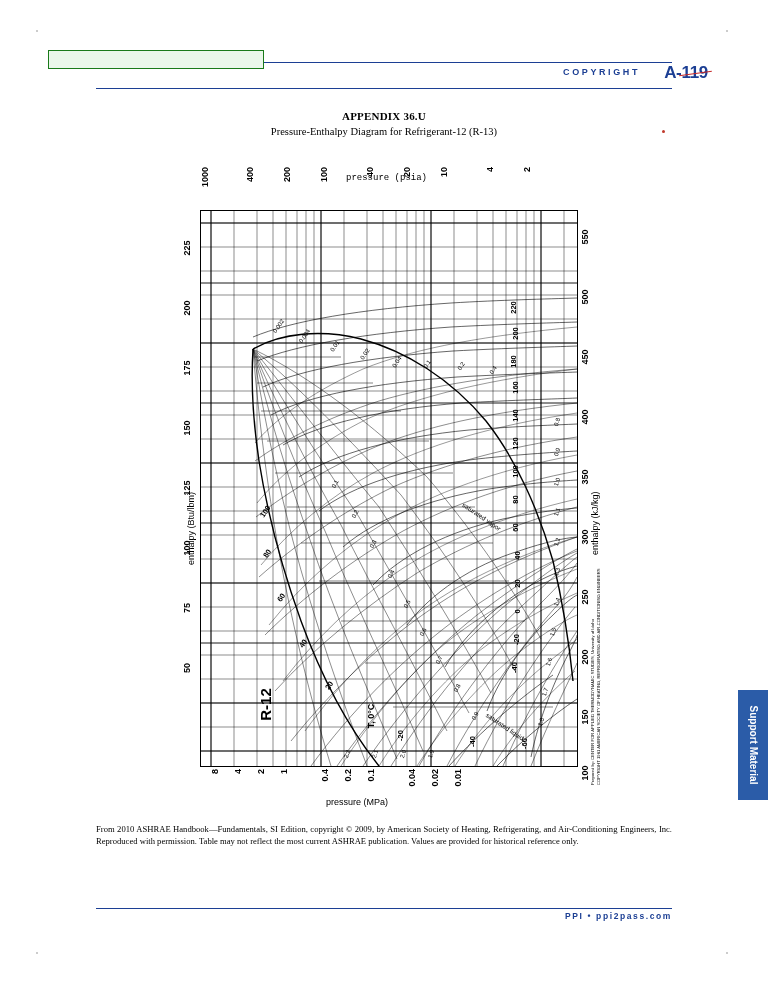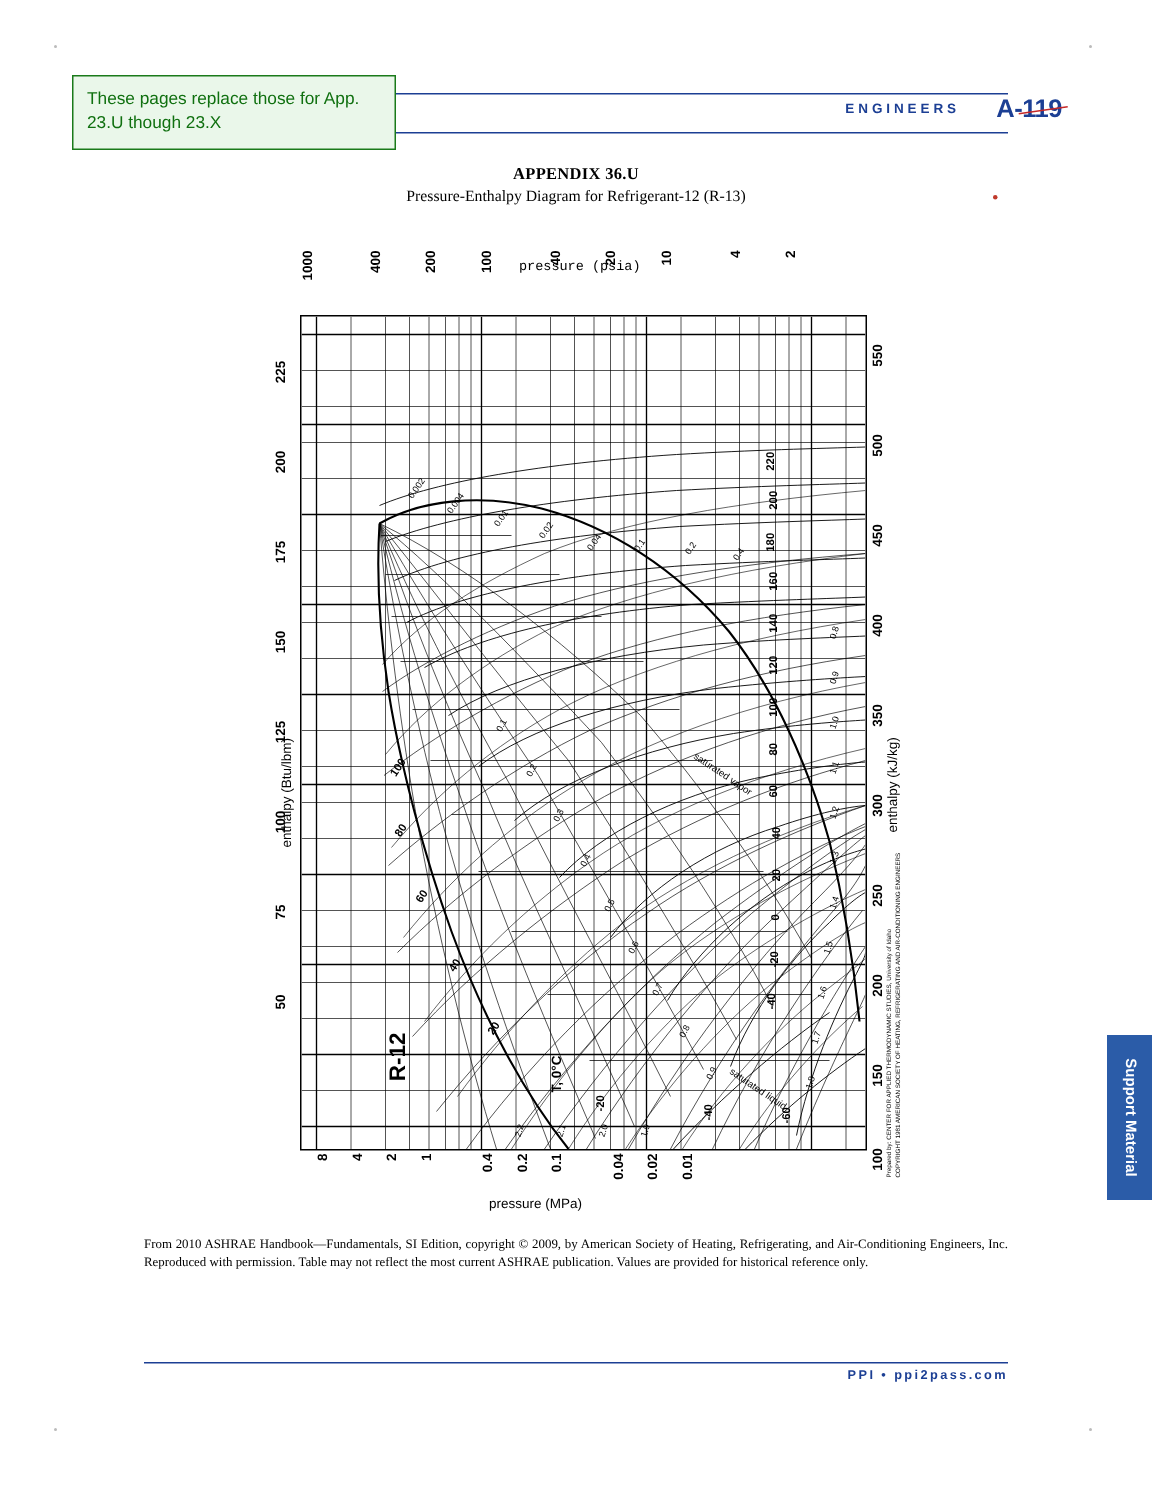--- a/index.html
+++ b/index.html
@@ -248,27 +248,26 @@
     border-radius: 50%;
   }
 </style>
 </head>
 <body>
 
 <div class="page">
 
   <div class="header-rule"></div>
   <div class="header-rule2"></div>
-  <div class="appendices-label">ENGINEERS</div>
+  <div class="appendices-label">COPYRIGHT</div>
   <div class="page-number">
     <span>A-</span><span class="struck">119</span>
   </div>
 
   <div class="annotation">
-    <p>These pages replace those for App. 23.U though 23.X</p>
   </div>
 
   <div class="fig-title">APPENDIX 36.U</div>
   <div class="fig-sub">Pressure-Enthalpy Diagram for Refrigerant-12 (R-13)</div>
   <div class="red-dot"></div>
 
   <div class="chart-wrap">
 
     <div class="axis-title" style="left:168px; top:8px;font-family:Liberation Mono, monospace;">pressure (psia)</div>
     <div class="axis-title" style="left:148px; top:632px;">pressure (MPa)</div>

